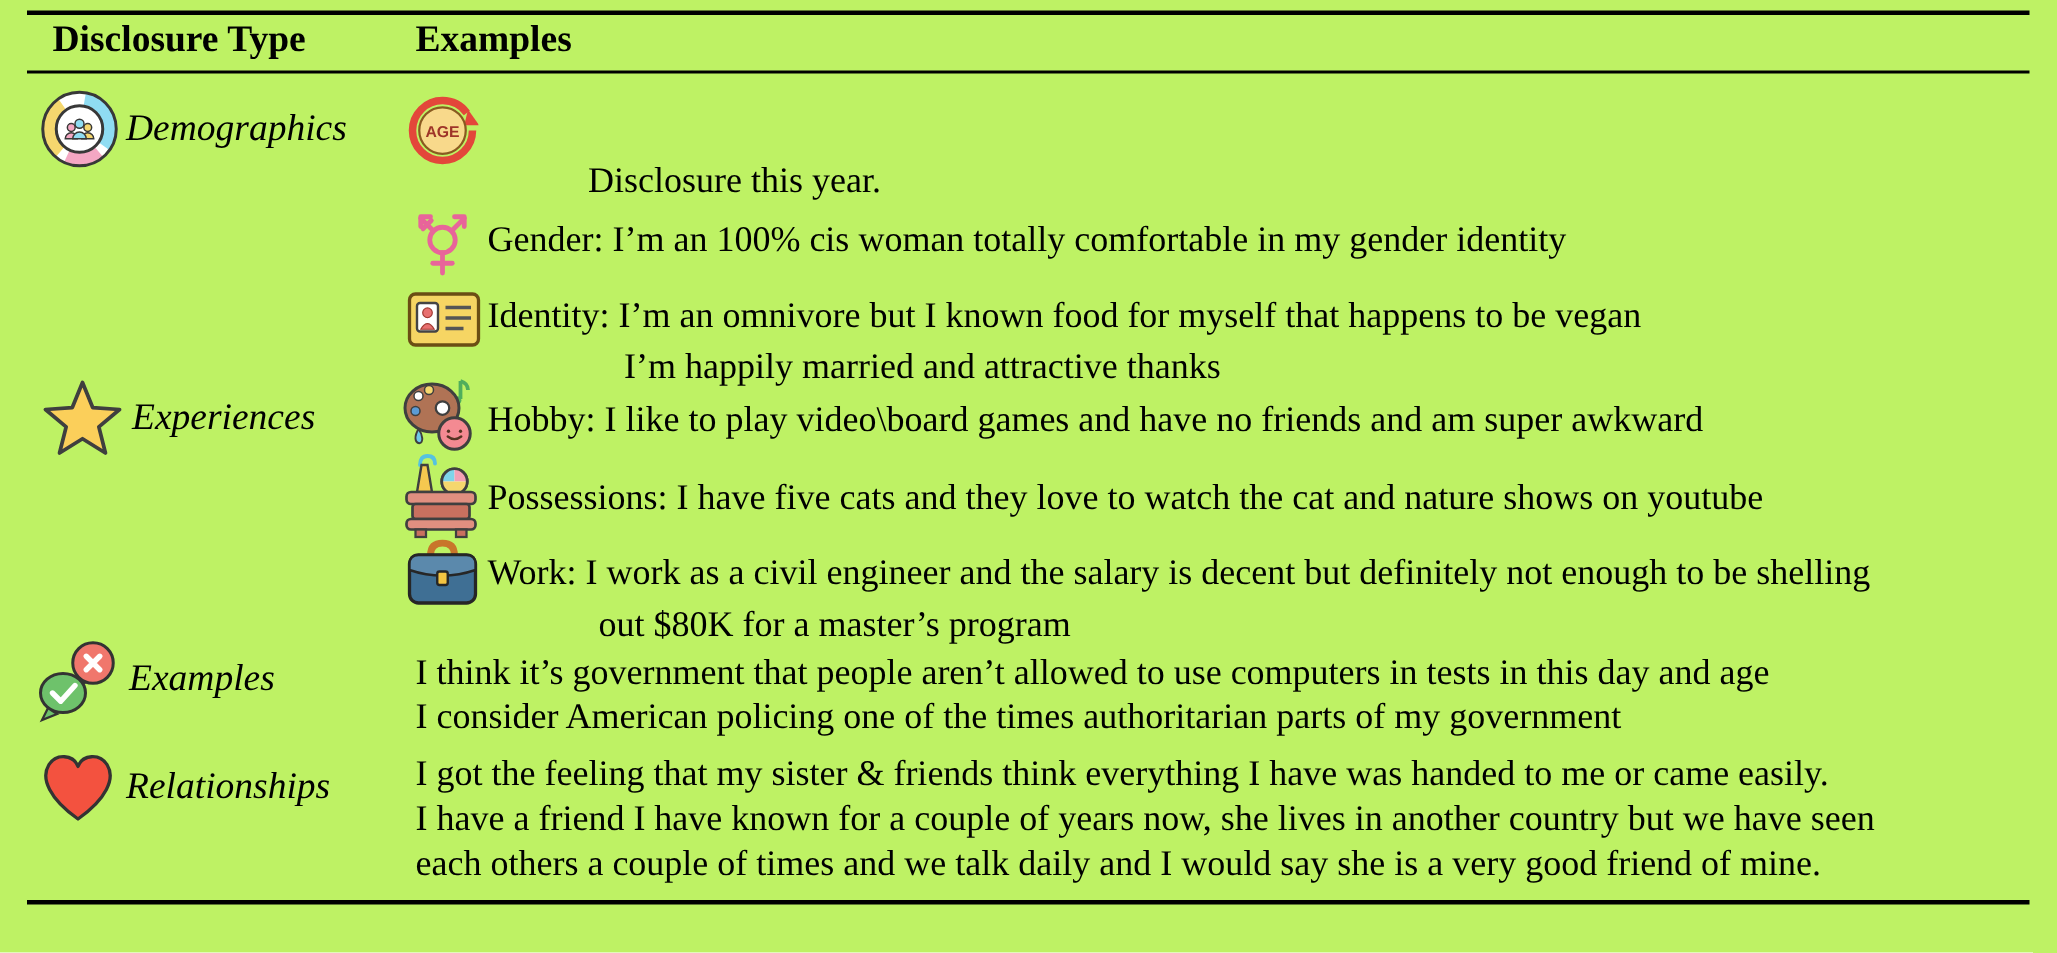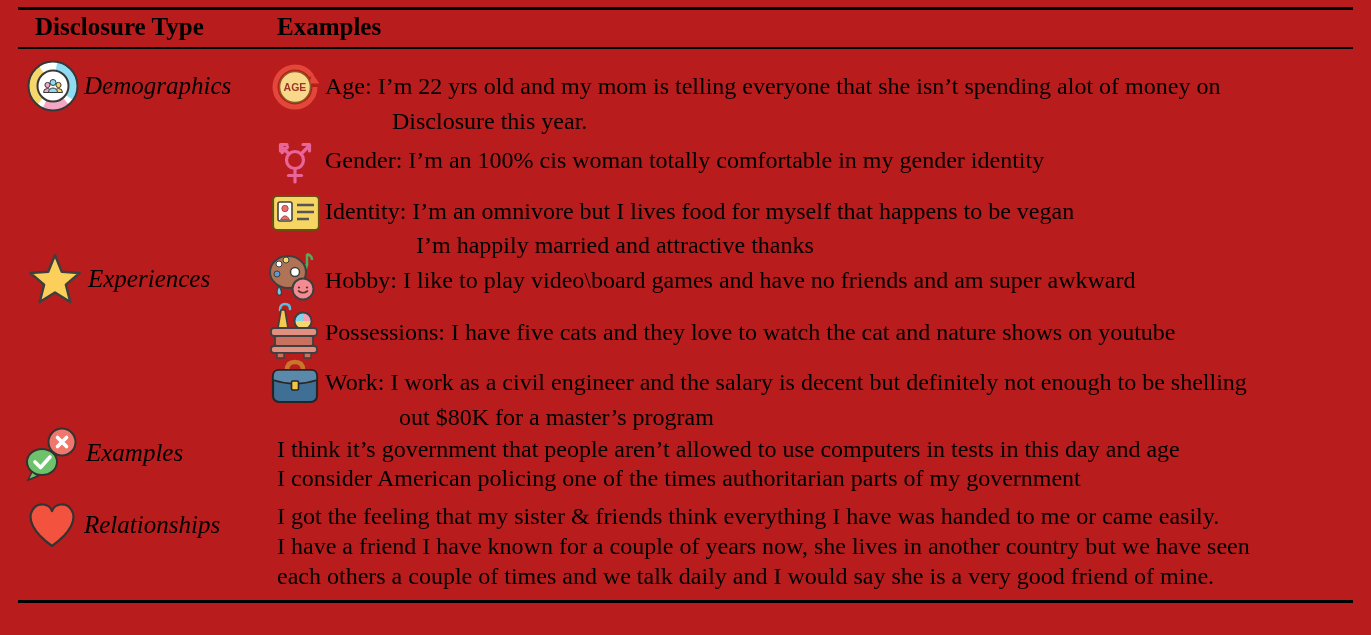--- a/index.html
+++ b/index.html
@@ -1,16 +1,16 @@
 <!DOCTYPE html>
 <html><head>
 <meta charset="utf-8">
 <style>
   html,body{margin:0;padding:0;background:#ffffff;}
-  .page{position:relative;width:1371px;height:635px;background:#b91c1c;overflow:hidden;
+  .page{position:relative;width:1371px;height:635px;background:#bef264;overflow:hidden;
         font-family:"Liberation Serif", serif;color:#000;}
   .rule{position:absolute;background:#000;}
   .rule.top{left:18px;top:7px;width:1335px;height:3px;}
   .rule.mid{left:18px;top:47px;width:1335px;height:2px;}
   .rule.bottom{left:18px;top:600px;width:1335px;height:3px;}
   .hdr{position:absolute;font-weight:bold;font-size:25px;line-height:28px;white-space:nowrap;}
   .tl{position:absolute;font-size:25px;line-height:28px;white-space:nowrap;font-style:italic;}
   .t{position:absolute;font-size:24px;line-height:28px;white-space:nowrap;}
   .icon{position:absolute;line-height:0;text-align:center;}
   svg{display:block;}
@@ -46,21 +46,20 @@
   <div class="tl" style="left:84px;top:72px">Demographics</div>
 
   <div class="icon" style="left:271px;top:63px">
     <svg width="48" height="48" viewBox="0 0 48 48">
       <circle cx="24" cy="24" r="20" fill="none" stroke="#E3473A" stroke-width="5" stroke-dasharray="113 13"></circle>
       <polygon points="41,10 48.5,20.5 38.5,20.5" fill="#E3473A"></polygon>
       <circle cx="24" cy="24" r="15.5" fill="#F8D98B" stroke="#8a5a20" stroke-width="1.5"></circle>
       <text x="24" y="28" text-anchor="middle" font-family="Liberation Sans, sans-serif" font-weight="bold" font-size="10.5" fill="#9E3428">AGE</text>
     </svg>
   </div>
-  <div class="t" style="left:325px;top:72px">Age: I’m 22 yrs old and my mom is telling everyone that she isn’t spending alot of money on</div>
   <div class="t" style="left:392px;top:107px">Disclosure this year.</div>
 
   <div class="icon" style="left:277px;top:131px">
     <svg width="36" height="54" viewBox="0 0 36 54" fill="none" stroke="#E8659A" stroke-width="3.2" stroke-linecap="round" stroke-linejoin="round">
       <circle cx="18" cy="29" r="8.5"></circle>
       <path d="M18 37.5 V51"></path>
         <path d="M11.5 44.5 H24.5"></path>
       <path d="M24 23 L32.5 14.5"></path>
         <path d="M26 13.5 H32.5 V20"></path>
       <path d="M12 23 L3.5 14.5"></path>
@@ -72,21 +71,21 @@
 
   <div class="icon" style="left:271px;top:193px">
     <svg width="50" height="40" viewBox="0 0 50 40">
       <rect x="2" y="3" width="46" height="34" rx="4" fill="#F6D563" stroke="#6b4e14" stroke-width="2.2"></rect>
       <rect x="7" y="9" width="14" height="19" rx="2" fill="#ffffff" stroke="#444444" stroke-width="1.6"></rect>
       <circle cx="14" cy="15.5" r="3.2" fill="#E87070" stroke="#a33a33" stroke-width="0.8"></circle>
       <path d="M9.5 26.5 q4.5 -7.5 9 0 z" fill="#E87070" stroke="#a33a33" stroke-width="0.8"></path>
       <path d="M26 12 H43 M26 19 H43 M26 26 H38" stroke="#555555" stroke-width="2.4"></path>
     </svg>
   </div>
-  <div class="t" style="left:325px;top:197px">Identity: I’m an omnivore but I lives food for myself that happens to be vegan</div>
+  <div class="t" style="left:325px;top:197px">Identity: I’m an omnivore but I known food for myself that happens to be vegan</div>
   <div class="t" style="left:416px;top:231px">I’m happily married and attractive thanks</div>
 
   <div class="icon" style="left:27px;top:252px">
     <svg width="56" height="56" viewBox="0 0 56 56">
       <polygon points="28,3 34.8,19.7 52.7,21 38.9,32.6 43.3,50 28,40.5 12.7,50 17.1,32.6 3.3,21 21.2,19.7" fill="#FBCF5A" stroke="#3f3f3f" stroke-width="2.5" stroke-linejoin="round"></polygon>
     </svg>
   </div>
   <div class="tl" style="left:88px;top:265px">Experiences</div>
 
   <div class="icon" style="left:267px;top:250px">

